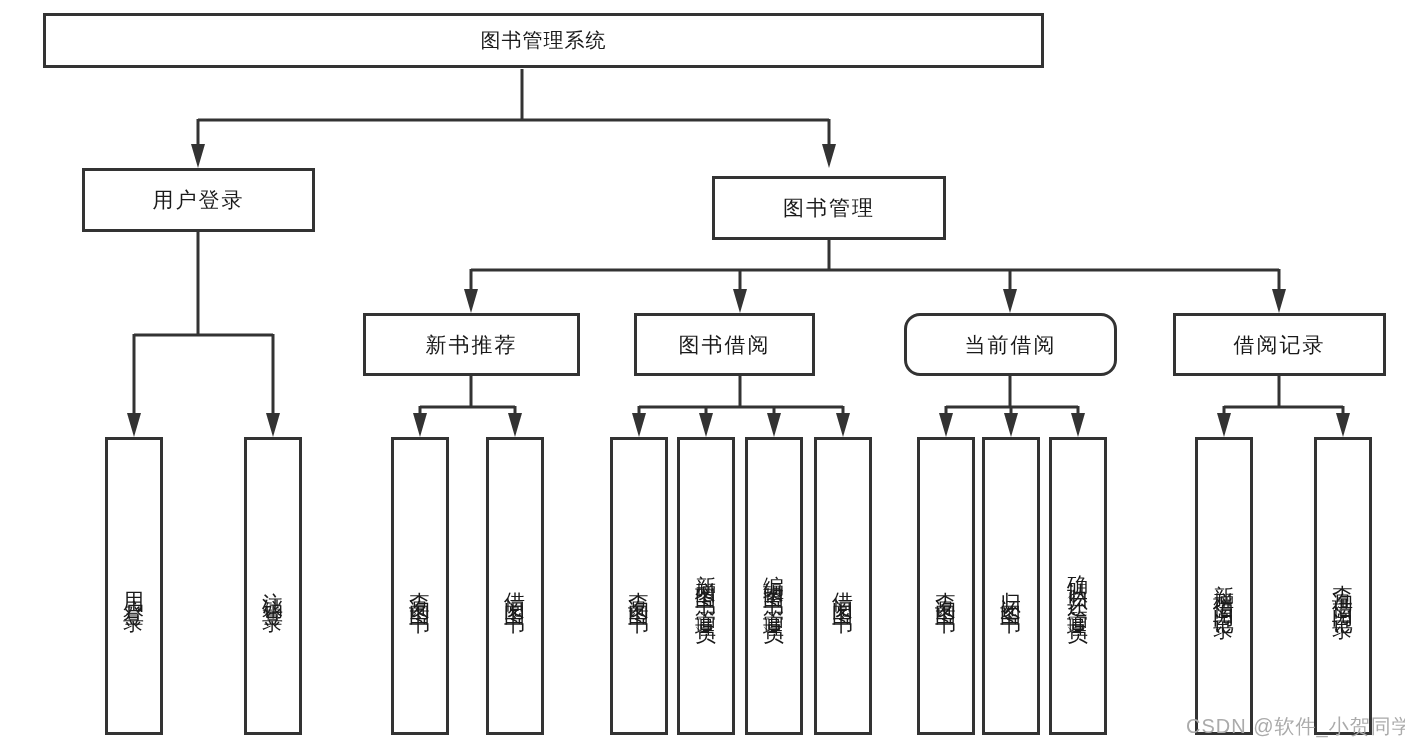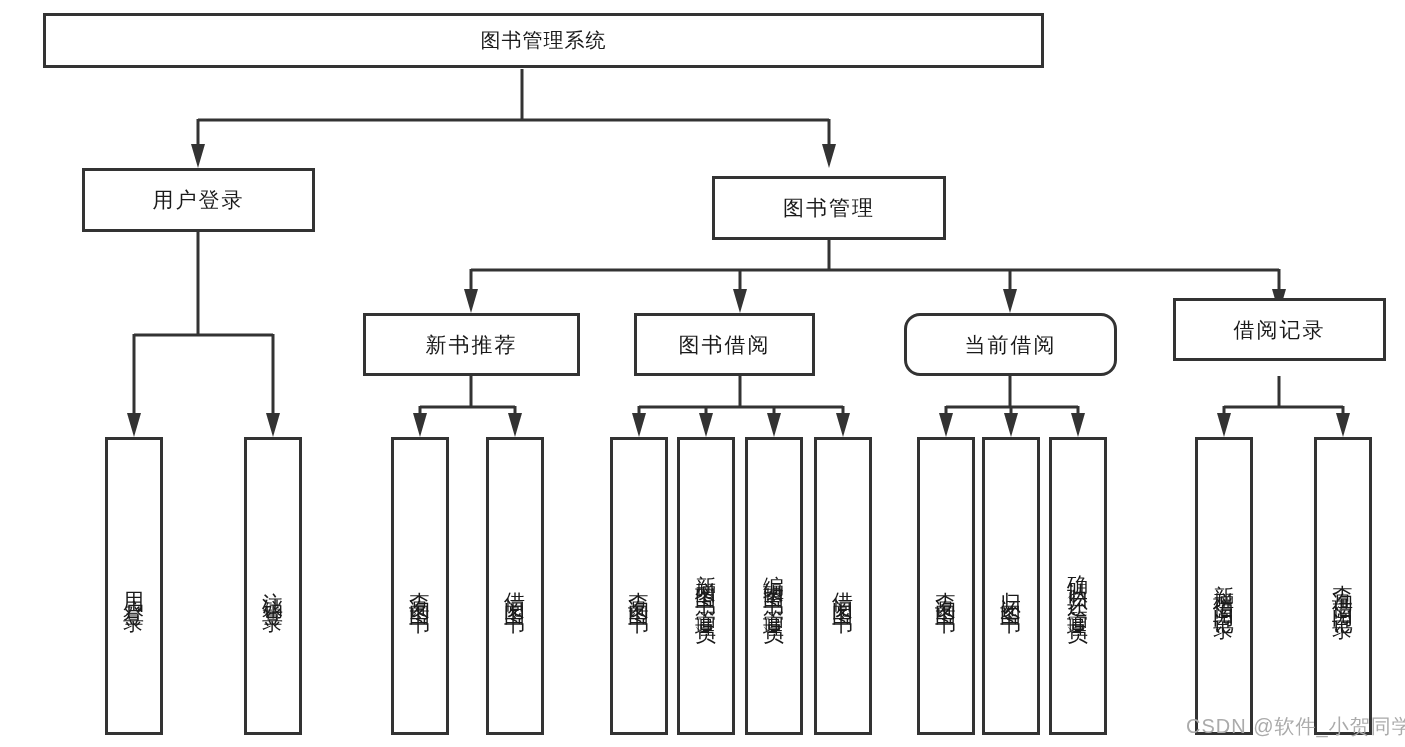--- a/index.html
+++ b/index.html
@@ -118,21 +118,21 @@
   </svg>
 
   <div class="box root-label" style="left:21px;top:13px;width:1001px;height:55px;margin-left:22px;">图书管理系统</div>
 
   <div class="box h-label" style="left:82px;top:168px;width:233px;height:64px;">用户登录</div>
   <div class="box h-label" style="left:712px;top:168px;width:234px;height:64px;margin-top:8px;">图书管理</div>
 
   <div class="box h-label" style="left:363px;top:313px;width:217px;height:63px;">新书推荐</div>
   <div class="box h-label" style="left:634px;top:313px;width:181px;height:63px;">图书借阅</div>
   <div class="box h-label" style="left:904px;top:313px;width:213px;height:63px;border-radius:16px;">当前借阅</div>
-  <div class="box h-label" style="left:1173px;top:298px;width:213px;height:63px;">借阅记录</div>
+  <div class="box h-label" style="left:1173px;top:313px;width:213px;height:63px;">借阅记录</div>
 
   <div class="box leaf" style="left:105px;top:437px;width:58px;height:298px;">用户登录</div>
   <div class="box leaf" style="left:244px;top:437px;width:58px;height:298px;">注销登录</div>
 
   <div class="box leaf" style="left:391px;top:437px;width:58px;height:298px;">查询图书</div>
   <div class="box leaf" style="left:486px;top:437px;width:58px;height:298px;">借阅图书</div>
 
   <div class="box leaf" style="left:610px;top:437px;width:58px;height:298px;">查询图书</div>
   <div class="box leaf" style="left:677px;top:437px;width:58px;height:298px;">新增图书（管理员）</div>
   <div class="box leaf" style="left:745px;top:437px;width:58px;height:298px;">编辑图书（管理员）</div>

